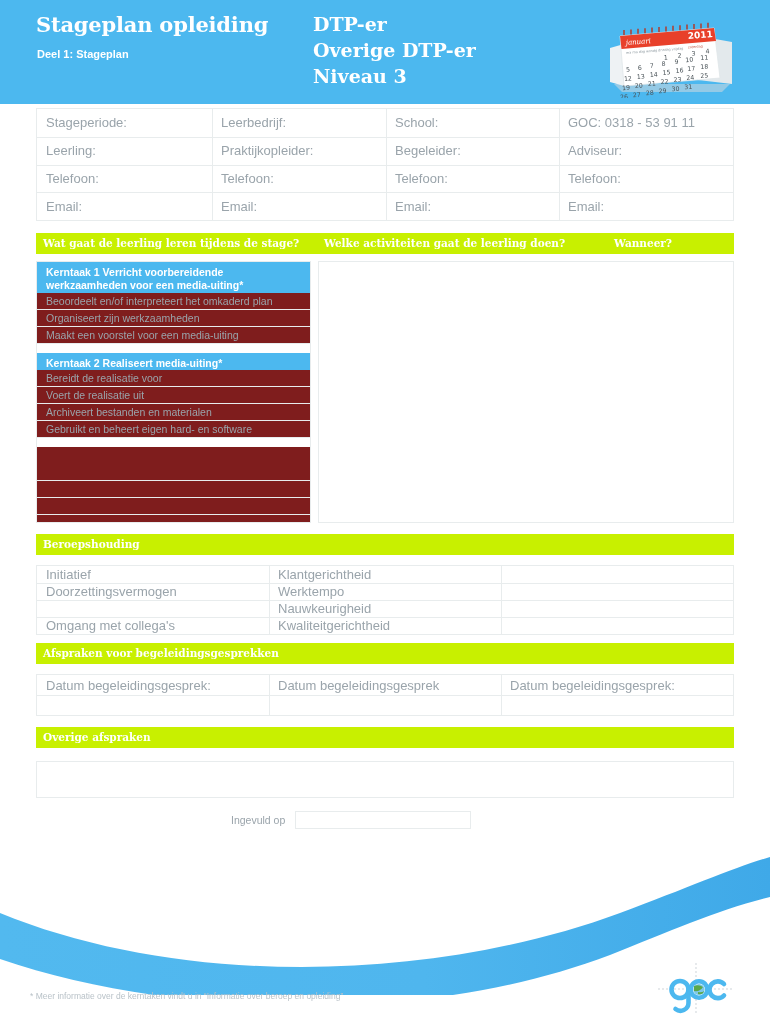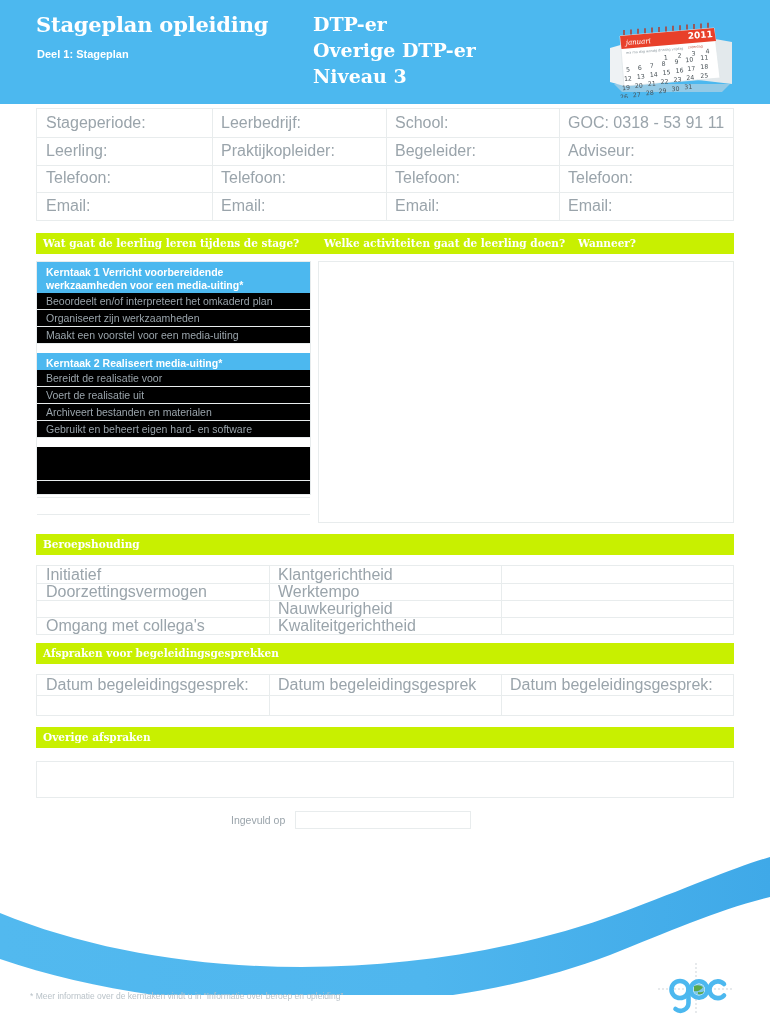--- a/index.html
+++ b/index.html
@@ -55,21 +55,21 @@
   }
 
   
   .gtable {
     position: absolute;
     border: 1px solid #e8eced;
     background: #ffffff;
   }
   .gcell {
     position: absolute;
-    font-size: 16px;
+    font-size: 13px;
     color: #9aa4ab;
     padding-left: 9px;
     display: flex;
     align-items: center;
     white-space: nowrap;
     overflow: hidden;
   }
   .vline { position: absolute; width: 1px; background: #e8eced; }
   .hline { position: absolute; height: 1px; background: #e8eced; }
 
@@ -86,23 +86,23 @@
     font-weight: bold;
     font-size: 10.5px;
     color: #ffffff;
     white-space: nowrap;
   }
 
   
   .leftbox {
     position: absolute;
     left: 36px; top: 261px;
-    width: 275px; height: 234px;
+    width: 275px; height: 262px;
     border: 1px solid #e8eced;
-    background: #000000;
+    background: #7f1d1d;
   }
   .rightbox {
     position: absolute;
     left: 318px; top: 261px;
     width: 416px; height: 262px;
     border: 1px solid #e8eced;
     background: #ffffff;
   }
   .kt-head {
     position: absolute;
@@ -261,21 +261,21 @@
       <div class="vline" style="left: 349px; top: 0px; height: 111px;"></div>
       <div class="vline" style="left: 522px; top: 0px; height: 111px;"></div>
       <div class="hline" style="top: 27.75px; left: 0px; width: 696px;"></div>
       <div class="hline" style="top: 55.5px; left: 0px; width: 696px;"></div>
       <div class="hline" style="top: 83.25px; left: 0px; width: 696px;"></div>
     </div>
 
   <div class="greenbar" style="top:233px;">
     <span style="left:7px;">Wat gaat de leerling leren tijdens de stage?</span>
     <span style="left:288px;">Welke activiteiten gaat de leerling doen?</span>
-    <span style="left:542px;">Wanneer?</span>
+    <span style="left:578px;">Wanneer?</span>
   </div>
 
   <div class="leftbox" id="leftbox">
       <div class="kt-head" style="top: 0px; height: 31px;">Kerntaak 1 Verricht voorbereidende werkzaamheden voor een media-uiting*</div>
       <div class="kt-row" style="top: 31px;">Beoordeelt en/of interpreteert het omkaderd plan</div>
       <div class="kt-row" style="top: 48px;">Organiseert zijn werkzaamheden</div>
       <div class="kt-row" style="top: 65px;">Maakt een voorstel voor een media-uiting</div>
       <div class="kt-gap" style="top: 82px; height: 9px;"></div>
       <div class="kt-head" style="top: 91px; height: 17px;">Kerntaak 2 Realiseert media-uiting*</div>
       <div class="kt-row" style="top: 108px;">Bereidt de realisatie voor</div>

